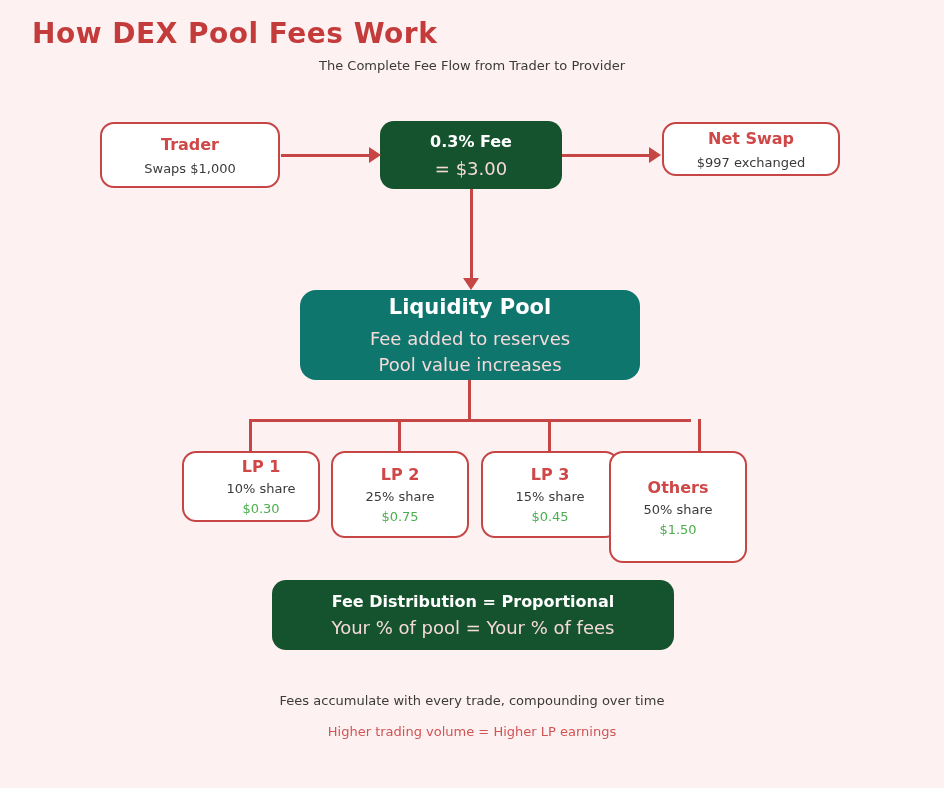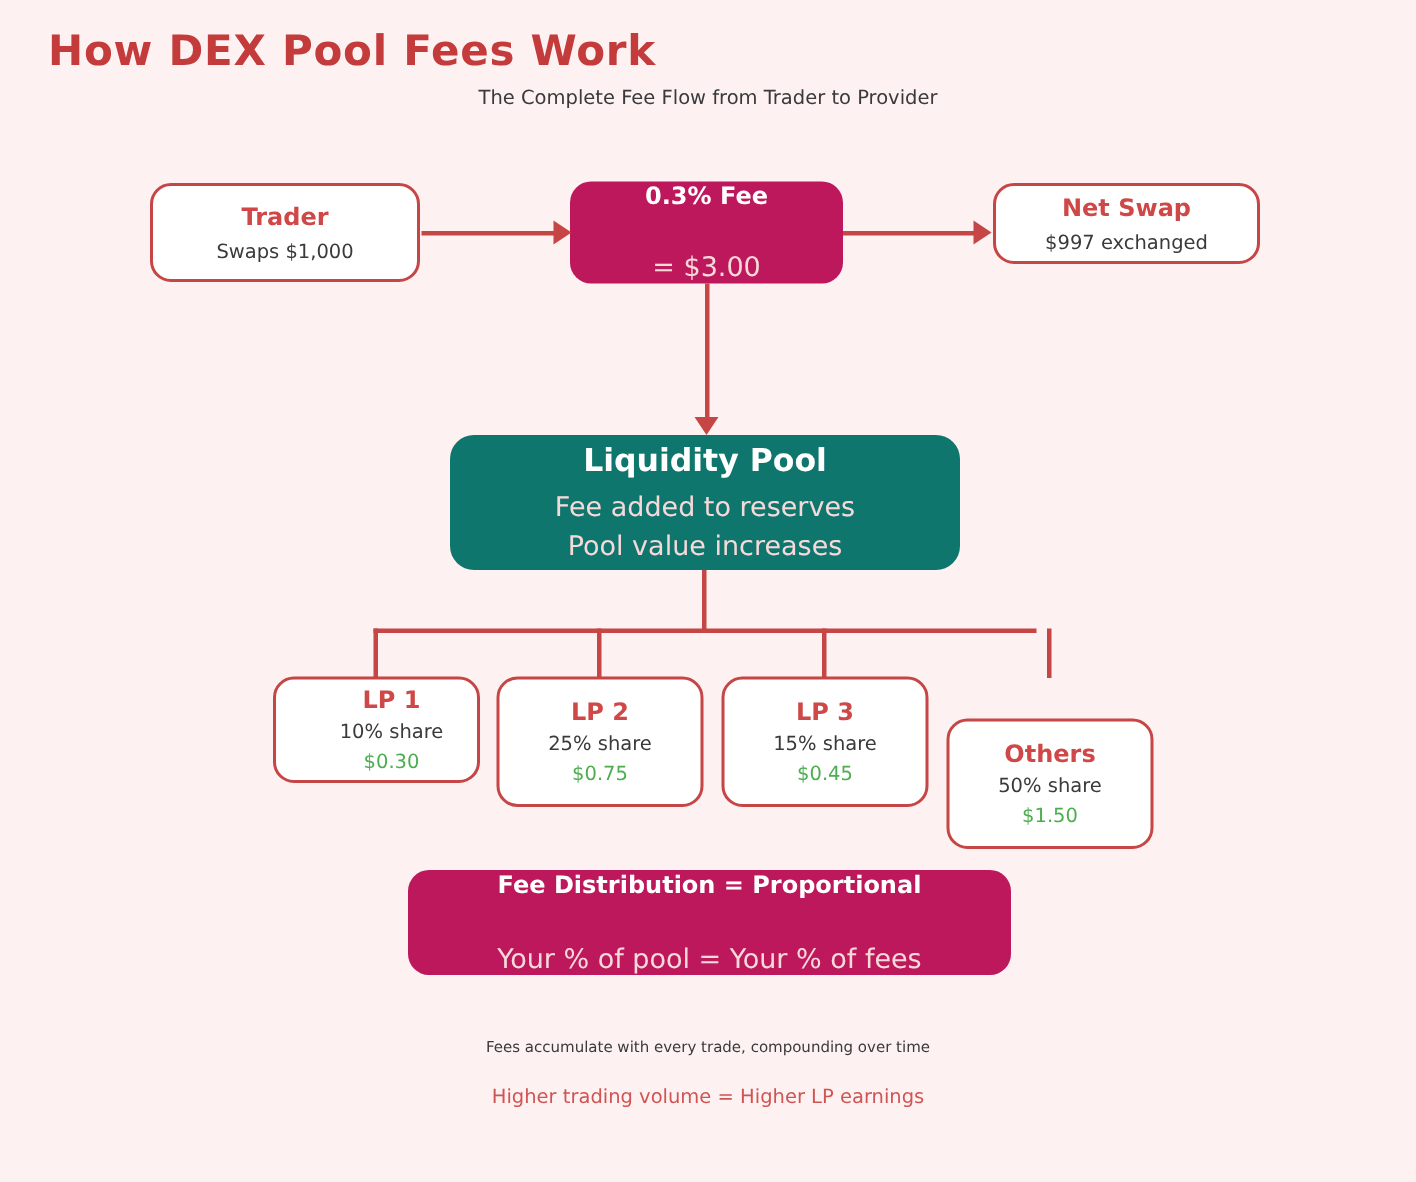--- a/index.html
+++ b/index.html
@@ -21,21 +21,21 @@
     text-align: center; font-size: 13px; color: #3a3a3a;
   }
   .node {
     position: absolute; box-sizing: border-box;
     border-radius: 14px;
     display: flex; flex-direction: column;
     align-items: center; justify-content: center; gap: 7px;
     text-align: center;
   }
   .node.white { background: #ffffff; border: 2.5px solid #c64545; }
-  .node.red   { background: #be185d; justify-content: space-between; }
+  .node.red   { background: #14532d; }
   .node.dark  { background: #0f766e; border-radius: 16px; gap: 5px; }
   .h-red   { color: #cf4747; font-weight: bold; font-size: 16px; }
   .h-white { color: #ffffff; font-weight: bold; font-size: 16px; }
   .h-pool  { color: #ffffff; font-weight: bold; font-size: 21px; margin-bottom: 4px; }
   .sub-dark  { color: #3a3a3a; font-size: 13px; }
   .sub-light { color: #f6dada; font-size: 18px; }
   .amount    { color: #4cae4f; font-size: 13px; }
   .line { position: absolute; background: #c64545; }
   .arrow-right {
     position: absolute; width: 0; height: 0;
@@ -44,21 +44,21 @@
     border-bottom: 8px solid transparent;
   }
   .arrow-down {
     position: absolute; width: 0; height: 0;
     border-top: 12px solid #c64545;
     border-left: 8px solid transparent;
     border-right: 8px solid transparent;
   }
   .footer1 {
     position: absolute; top: 693px; left: 0; width: 100%;
-    text-align: center; font-size: 10px; color: #3a3a3a;
+    text-align: center; font-size: 13px; color: #3a3a3a;
   }
   .footer2 {
     position: absolute; top: 724px; left: 0; width: 100%;
     text-align: center; font-size: 13px; color: #d15454;
   }
 </style>
 </head>
 <body>
 
 <div class="canvas">
@@ -114,21 +114,21 @@
     <div class="sub-dark">25% share</div>
     <div class="amount">$0.75</div>
   </div>
 
   <div class="node white" style="left:481px; top:451px; width:138px; height:87px; gap:5px;">
     <div class="h-red">LP 3</div>
     <div class="sub-dark">15% share</div>
     <div class="amount">$0.45</div>
   </div>
 
-  <div class="node white" style="left:631px; top:451px; width:138px; height:87px; gap:5px;margin-top:28px;">
+  <div class="node white" style="left:609px; top:451px; width:138px; height:112px; gap:5px;">
     <div class="h-red">Others</div>
     <div class="sub-dark">50% share</div>
     <div class="amount">$1.50</div>
   </div>
 
   <div class="node red" style="left:272px; top:580px; width:402px; height:70px; gap:6px;">
     <div class="h-white">Fee Distribution = Proportional</div>
     <div class="sub-light">Your % of pool = Your % of fees</div>
   </div>
 

